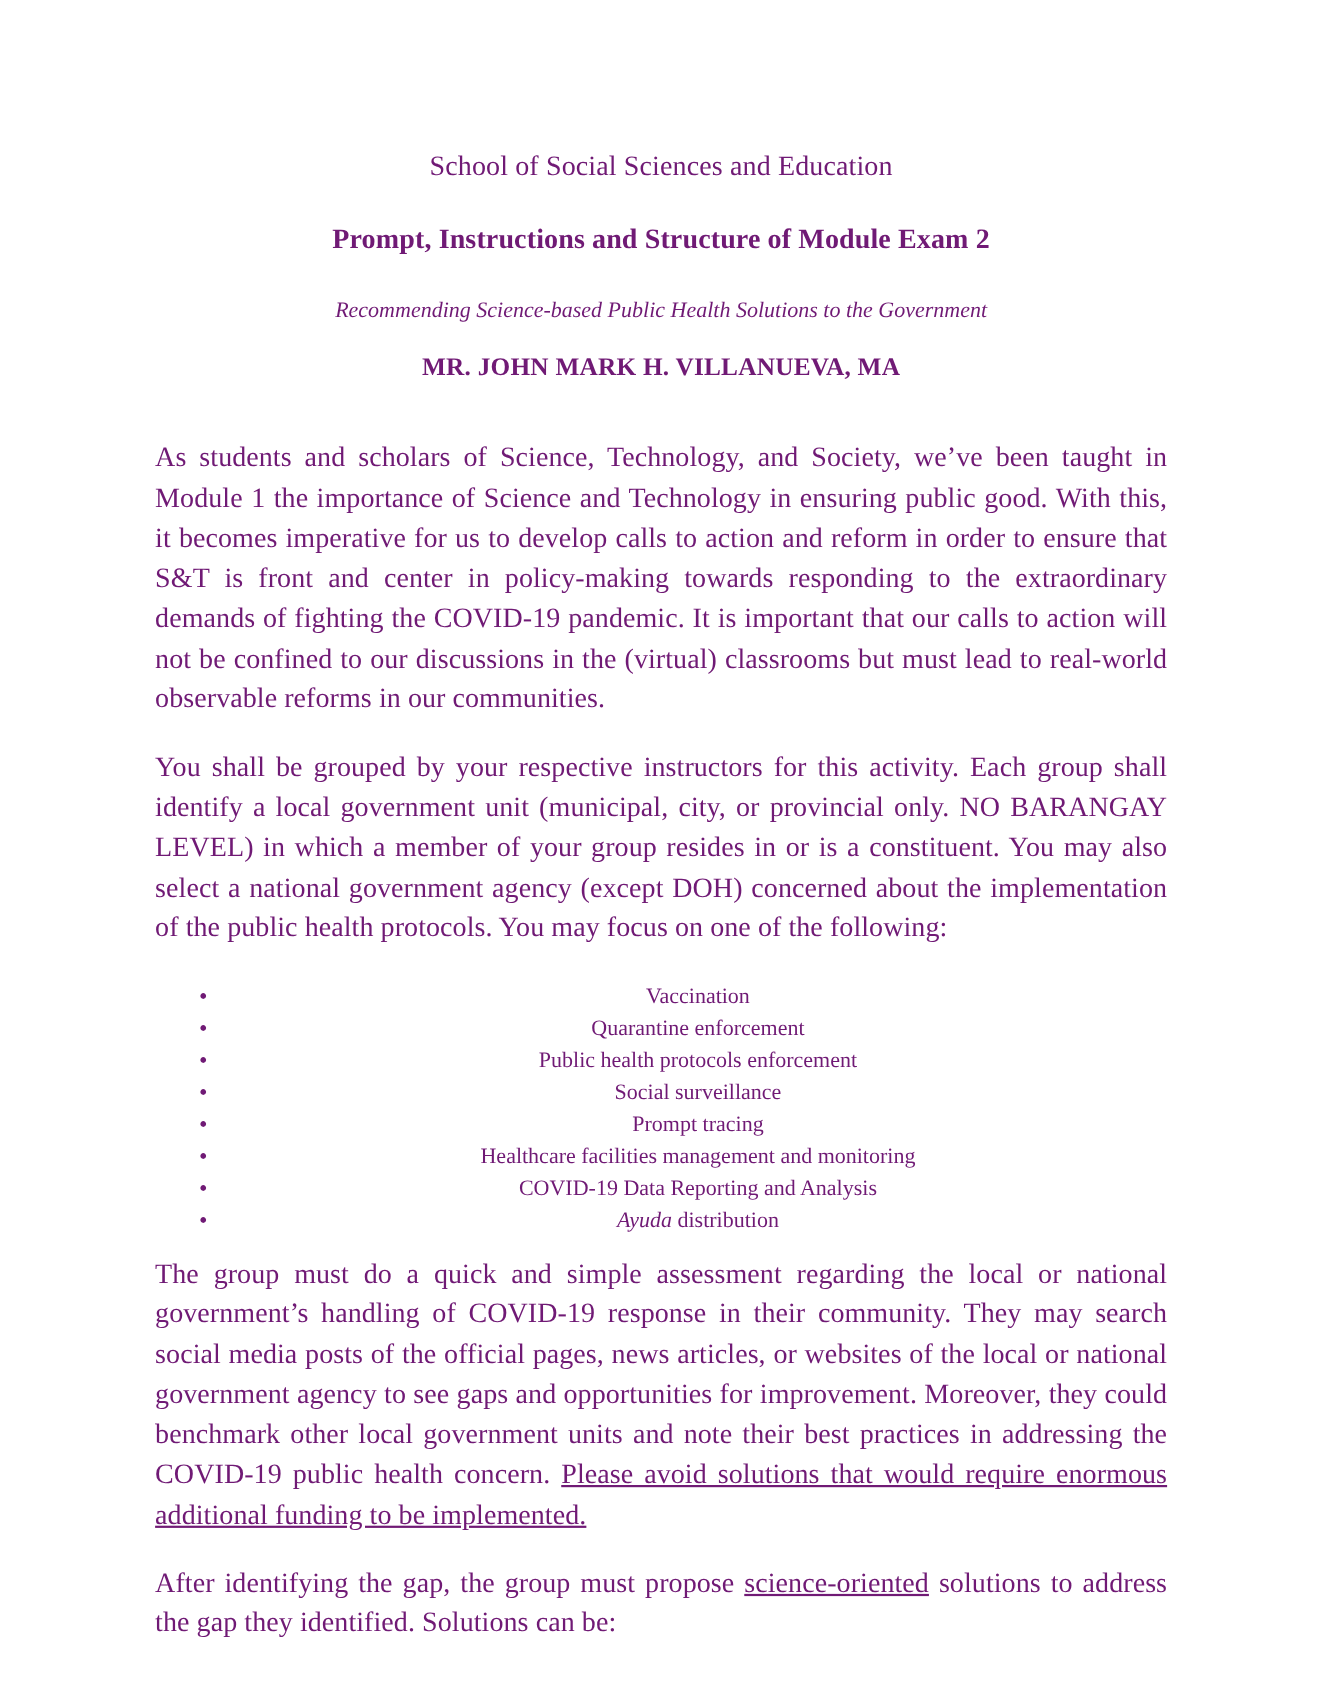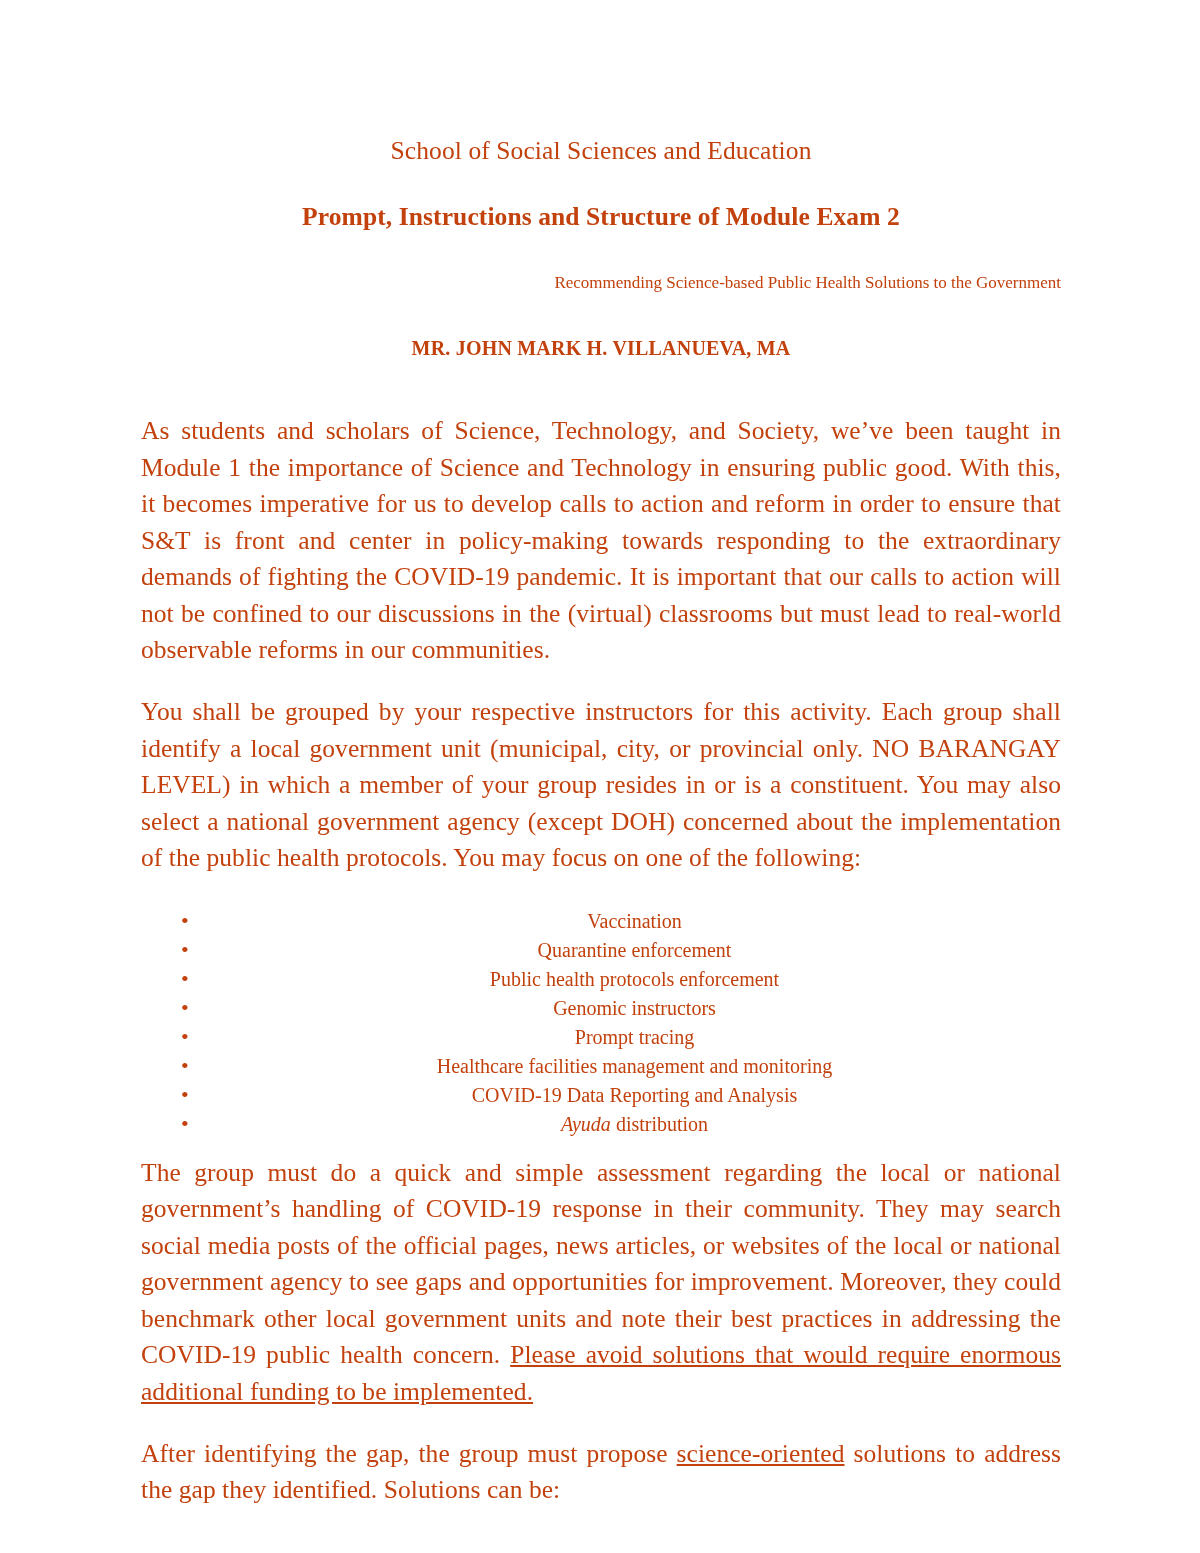--- a/index.html
+++ b/index.html
@@ -8,21 +8,21 @@
     padding: 0;
     background: #ffffff;
   }
   .page {
     position: relative;
     width: 1200px;
     height: 1553px;
     background: #ffffff;
     overflow: hidden;
     font-family: "Liberation Serif", "DejaVu Serif", serif;
-    color: #c2410c;
+    color: #701a75;
     box-sizing: border-box;
   }
   .content {
     position: absolute;
     left: 141px;
     top: 134px;
     width: 920px;
   }
 
   
@@ -34,31 +34,32 @@
   }
   .hdr-title {
     text-align: center;
     font-size: 25.5px;
     line-height: 33px;
     font-weight: bold;
     letter-spacing: 0.1px;
     margin-top: 33px;
   }
   .hdr-subtitle {
-    text-align: right;
-    font-size: 17px;
+    text-align: center;
+    font-size: 20px;
     line-height: 33px;
+    font-style: italic;
     margin-top: 33px;
   }
   .hdr-author {
     text-align: center;
-    font-size: 20px;
+    font-size: 23px;
     line-height: 33px;
     font-weight: bold;
-    margin-top: 33px;
+    margin-top: 18px;
     letter-spacing: 0.2px;
   }
 
   
   .para {
     font-size: 25.5px;
     line-height: 36.5px;
     text-align: justify;
     text-justify: inter-word;
     margin-top: 16px;
@@ -106,21 +107,21 @@
     <div class="hdr-author">MR. JOHN MARK H. VILLANUEVA, MA</div>
 
     <p class="para first">As students and scholars of Science, Technology, and Society, we’ve been taught in Module 1 the importance of Science and Technology in ensuring public good. With this, it becomes imperative for us to develop calls to action and reform in order to ensure that S&amp;T is front and center in policy-making towards responding to the extraordinary demands of fighting the COVID-19 pandemic. It is important that our calls to action will not be confined to our discussions in the (virtual) classrooms but must lead to real-world observable reforms in our communities.</p>
 
     <p class="para">You shall be grouped by your respective instructors for this activity. Each group shall identify a local government unit (municipal, city, or provincial only. NO BARANGAY LEVEL) in which a member of your group resides in or is a constituent. You may also select a national government agency (except DOH) concerned about the implementation of the public health protocols. You may focus on one of the following:</p>
 
     <ul class="bullets">
       <li><i></i><span>Vaccination</span></li>
       <li><i></i><span>Quarantine enforcement</span></li>
       <li><i></i><span>Public health protocols enforcement</span></li>
-      <li><i></i><span>Genomic instructors</span></li>
+      <li><i></i><span>Social surveillance</span></li>
       <li><i></i><span>Prompt tracing</span></li>
       <li><i></i><span>Healthcare facilities management and monitoring</span></li>
       <li><i></i><span>COVID-19 Data Reporting and Analysis</span></li>
       <li><i>Ayuda</i><span> distribution</span></li>
     </ul>
 
     <p class="para"><span>The group must do a quick and simple assessment regarding the local or national government’s handling of COVID-19 response in their community. They may search social media posts of the official pages, news articles, or websites of the local or national government agency to see gaps and opportunities for improvement. Moreover, they could benchmark other local government units and note their best practices in addressing the COVID-19 public health concern. </span><u>Please avoid solutions that would require enormous additional funding to be implemented.</u></p>
 
     <p class="para"><span>After identifying the gap, the group must propose </span><u>science-oriented</u><span> solutions to address the gap they identified. Solutions can be:</span></p>
 

